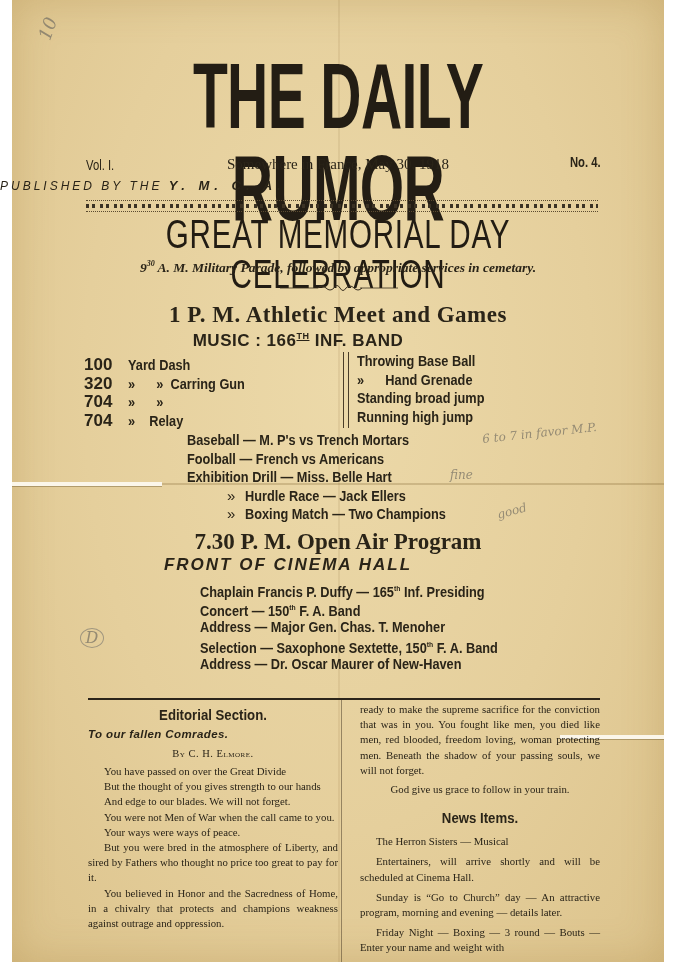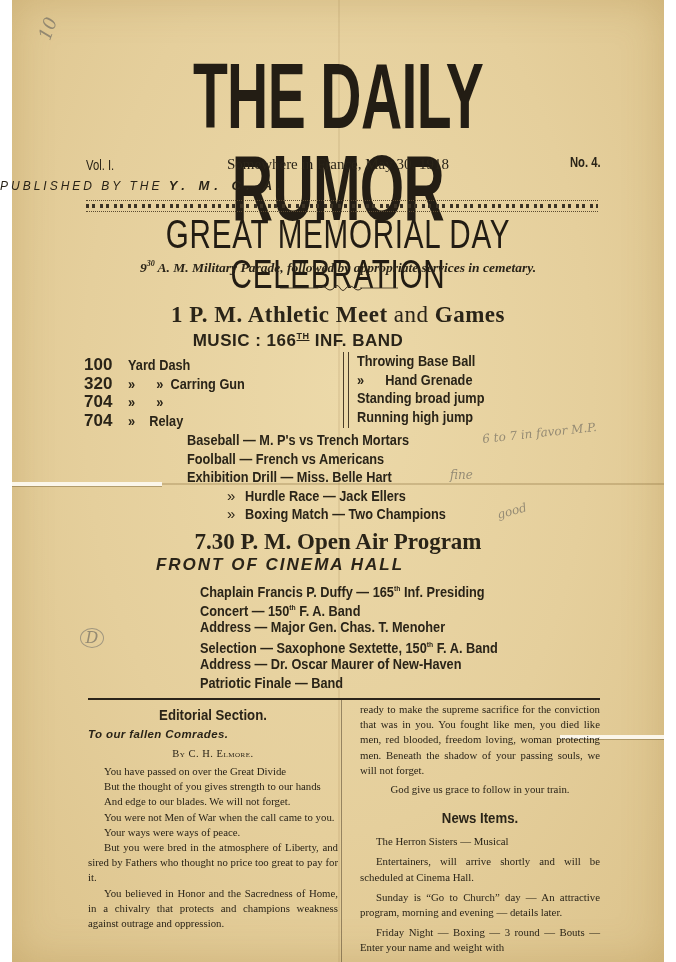--- a/index.html
+++ b/index.html
@@ -48,34 +48,34 @@
   .headline {
     left: 0; width: 676px; top: 214px; text-align: center;
     font-family: "Liberation Sans", sans-serif; font-size: 40px; line-height: 1;
     transform: scaleX(0.74); transform-origin: 50% 50%; letter-spacing: 1px;
     color: #221c13;
   }
   .subhead { left: 0; width: 676px; top: 259px; text-align: center; font-size: 13.5px; font-weight: 700; font-style: italic; }
   .subhead sup { font-size: 8px; }
   .swirl { left: 280px; top: 284px; width: 118px; height: 8px; }
   .athletic { left: 0; width: 676px; top: 302px; text-align: center; font-size: 23px; font-weight: 700; letter-spacing: 0.5px; }
-  .athletic .light { font-weight: 400; }
+  .athletic .light { font-weight: 700; }
   .music { left: 0; width: 596px; top: 331px; text-align: center; font-family: "Liberation Sans", sans-serif; font-weight: 700; font-size: 17px; letter-spacing: 0.5px; }
   .music sup { font-size: 9px; text-decoration: underline; }
   .events-left { left: 84px; top: 356px; width: 250px; }
   .events-right { left: 357px; top: 352px; width: 240px; }
   .ev-row { height: 18.5px; line-height: 18.5px; font-family: "Liberation Sans Narrow", "Liberation Sans", sans-serif; font-weight: 700; font-size: 15px; white-space: nowrap; }
   .ev-row .num { font-family: "Liberation Sans", sans-serif; font-weight: 700; font-size: 17px; display: inline-block; width: 44px; }
   .ev-row .lbl { display: inline-block; transform: scaleX(0.85); transform-origin: left; }
   .col-divider { left: 343px; top: 352px; width: 4px; height: 76px; border-left: 1px solid #4a3d28; border-right: 1px solid #4a3d28; }
   .games { left: 187px; top: 431px; width: 360px; }
   .games .ev-row { font-size: 15px; }
   .ind { display: inline-block; width: 58px; text-align: left; padding-left: 40px; box-sizing: border-box; font-weight: 400; }
   .pm730 { left: 0; width: 676px; top: 529px; text-align: center; font-size: 23px; font-weight: 700; }
-  .cinema { left: 0; width: 560px; top: 555px; text-align: center; font-family: "Liberation Sans", sans-serif; font-style: italic; font-weight: 700; font-size: 17px; letter-spacing: 2px; }
+  .cinema { left: 0; width: 560px; top: 555px; text-align: center; font-family: "Liberation Sans", sans-serif; font-style: italic; font-weight: 700; font-size: 17px; letter-spacing: 2px; padding-left: 8px; }
   .program { left: 172px; top: 580px; width: 420px; margin-left: 28px; }
   .program .ev-row { height: 18.8px; line-height: 18.8px; }
   .program sup { font-size: 8px; }
   .section-rule { left: 88px; top: 698px; width: 512px; height: 2px; background: #2b241a; }
   .col-left { left: 88px; top: 704px; width: 250px; }
   .col-right { left: 360px; top: 702px; width: 240px; }
   .mid-rule { left: 341px; top: 700px; width: 1px; height: 262px; background: rgba(70,55,35,0.5); }
   .sec-title { text-align: center; font-family: "Liberation Sans", sans-serif; font-weight: 700; font-size: 15px; transform: scaleX(0.88); height: 22px; line-height: 22px; }
   .poem-title { font-family: "Liberation Sans", sans-serif; font-style: italic; font-weight: 700; font-size: 11.5px; margin-top: 2px; height: 16px; letter-spacing: 0.4px; }
   .byline { text-align: center; font-size: 10.5px; height: 20px; line-height: 20px; font-variant: small-caps; letter-spacing: 0.5px; }
@@ -153,21 +153,20 @@
   <span>7.30 P. M.</span>
   <span>Open Air Program</span>
 </div>
 <div class="abs cinema">FRONT OF CINEMA HALL</div>
 <div class="abs program">
   <div class="ev-row"><span class="lbl"><span>Chaplain Francis P. Duffy — 165</span><sup>th</sup><span> Inf. Presiding</span></span></div>
   <div class="ev-row"><span class="lbl"><span>Concert — 150</span><sup>th</sup><span> F. A. Band</span></span></div>
   <div class="ev-row"><span class="lbl"><span>Address — Major Gen. Chas. T. Menoher</span></span></div>
   <div class="ev-row"><span class="lbl"><span>Selection — Saxophone Sextette, 150</span><sup>th</sup><span> F. A. Band</span></span></div>
   <div class="ev-row"><span class="lbl"><span>Address — Dr. Oscar Maurer of New-Haven</span></span></div>
-  <div class="ev-row"><span class="lbl"><span>Patriotic Finale — Band</span></span></div>
 </div>
 
 <div class="abs section-rule"></div>
 <div class="abs mid-rule"></div>
 
 <div class="abs col-left">
   <div class="sec-title">Editorial Section.</div>
   <div class="poem-title">To our fallen Comrades.</div>
   <div class="byline">By C. H. Elmore.</div>
   <p class="para">You have passed on over the Great Divide</p>

